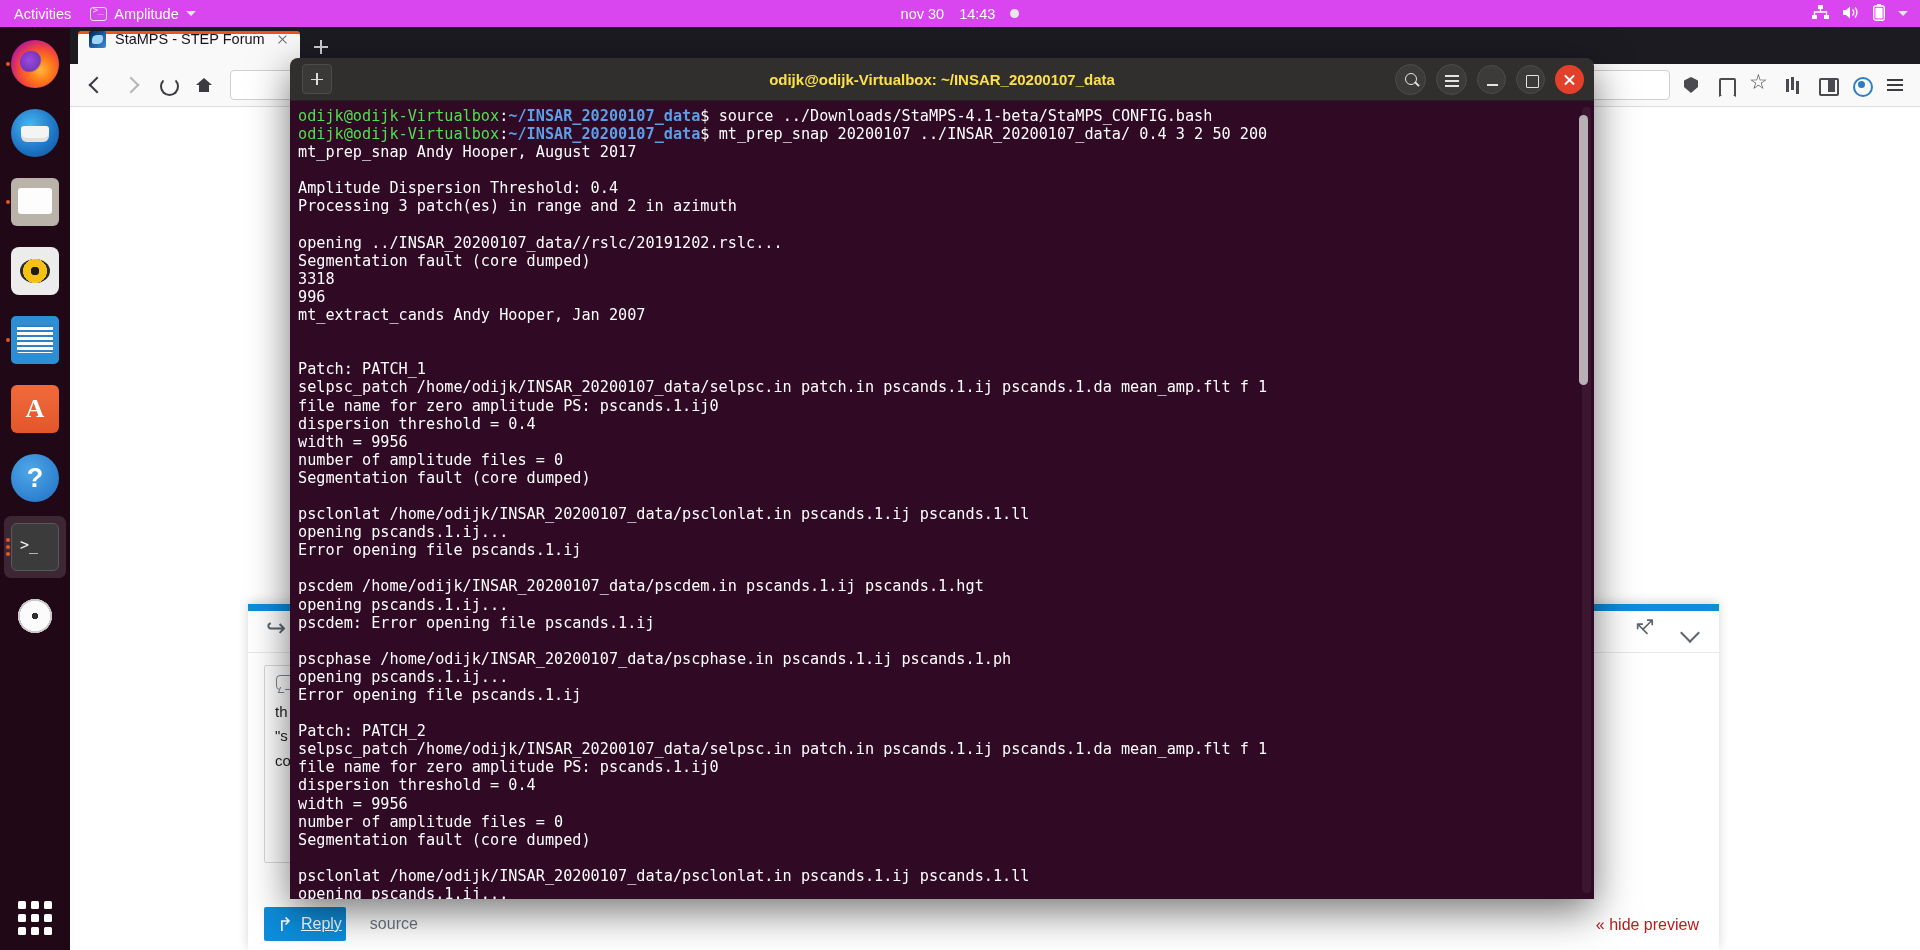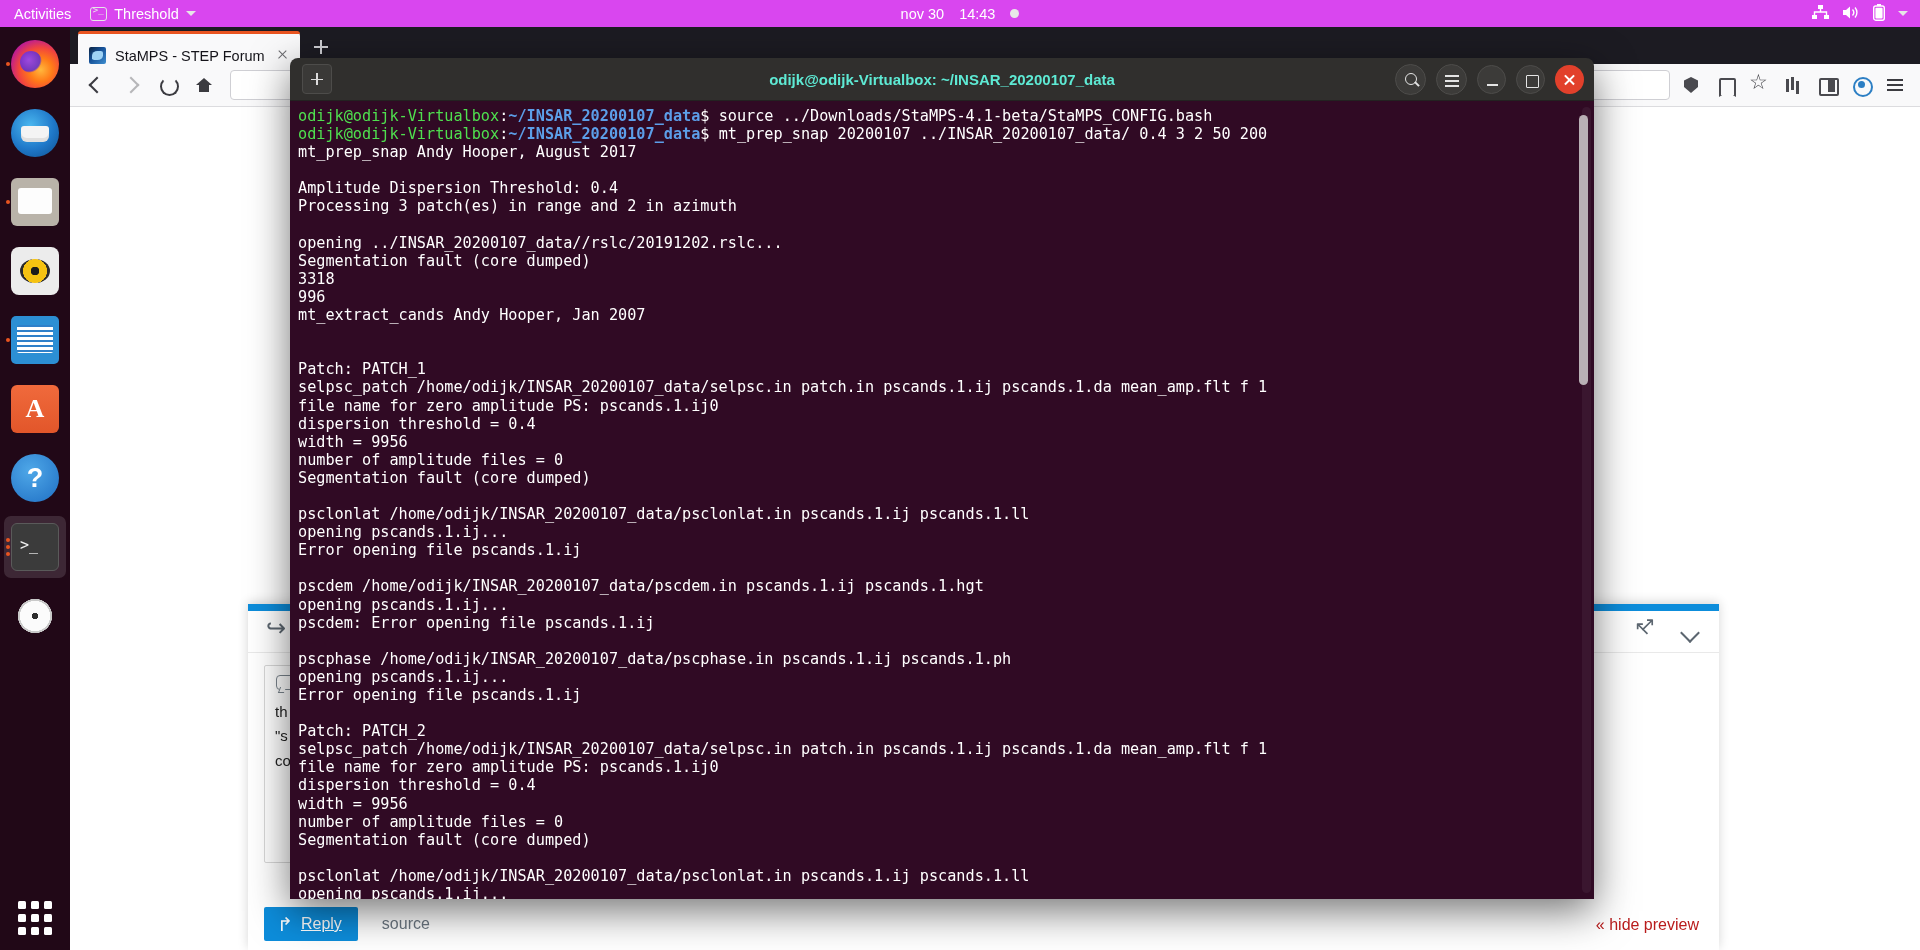--- a/index.html
+++ b/index.html
@@ -130,21 +130,21 @@
   .firefox {
     position: absolute; left: 70px; top: 27px; width: 1850px; height: 923px;
     background: #f9f9fa; z-index: 10; overflow: hidden;
   }
   .ff-tabbar {
     height: 37px; background: #1c1b22; display: flex; align-items: flex-end; padding-left: 8px;
   }
   .ff-tab {
     position: relative; height: 33px; min-width: 200px; max-width: 230px;
     background: #f9f9fa; border-radius: 5px 5px 0 0;
-    display: flex; align-items: flex-end; gap: 9px; padding: 0 8px 0 11px;
+    display: flex; align-items: flex-start; gap: 9px; padding: 0 8px 0 11px;
     color: #15141a; font-size: 14.5px;
   }
   .ff-tab::before {
     content:""; position:absolute; left:0; right:0; top:0; height:3px;
     background:#e95420; border-radius:4px 4px 0 0;
   }
   .tab-favicon {
     width: 17px; height: 17px; border-radius: 2px; flex: none;
     background: linear-gradient(135deg, #0c2340 0%, #17539a 45%, #3f8fd0 100%);
     position: relative;
@@ -286,21 +286,21 @@
   .editor-text {
     font-size: 15px; color: #222; line-height: 1.62; font-family: "Liberation Sans", sans-serif;
     white-space: pre-wrap;
   }
   .composer-preview { flex: 1; font-size: 15px; color: #222; line-height: 1.62; padding-top: 4px; white-space: pre-wrap; }
   .composer-footer {
     position: absolute; left: 0; right: 0; bottom: 0; height: 52px;
     display: flex; align-items: center; padding: 0 16px;
   }
   .reply-btn {
-    background: #0d8ddb; color: #fff; border: none; height: 34px; padding: 0 16px 0 13px;
+    background: #0d8ddb; color: #fff; border: none; height: 34px; padding: 0 4px 0 13px;
     font-size: 16px; display: flex; align-items: center; gap: 8px; border-radius: 2px;
     font-family: "Liberation Sans", sans-serif; cursor: pointer; text-decoration: underline;
   }
   .reply-btn .ra::before { content:"\21B0"; font-size: 19px; display:inline-block; transform: scaleX(-1); }
   .cancel-link { margin-left: 24px; color: #6c7782; font-size: 16px; }
   .hide-preview { position: absolute; right: 20px; bottom: 16px; color: #b91c1c; font-size: 16px; }
 
   
   .terminal {
     position: absolute; left: 290px; top: 58px; width: 1304px; height: 841px;
@@ -315,21 +315,21 @@
   }
   .tb-newtab {
     width: 30px; height: 30px; margin-left: 12px; border: 1px solid #4d4c4a;
     border-radius: 4px; background: #3a3937; position: relative;
   }
   .tb-newtab::before, .tb-newtab::after { content:""; position:absolute; background:#dcdcdc; }
   .tb-newtab::before { left: 8px; top: 13.5px; width: 12px; height: 1.6px; }
   .tb-newtab::after { left: 13.2px; top: 8px; width: 1.6px; height: 12px; }
   .term-title {
     position: absolute; left: 0; right: 0; text-align: center;
-    color: #5eead4; font-size: 15px; font-weight: bold;
+    color: #fde047; font-size: 15px; font-weight: bold;
   }
   .term-tb-right {
     position: absolute; right: 0; top: 0; height: 43px;
     display: flex; align-items: center; gap: 10px; padding-right: 10px;
   }
   .tb-round {
     width: 31px; height: 31px; border-radius: 50%; background: #3c3b39;
     border: 1px solid #4d4c4a; position: relative;
   }
   .tb-search::before {
@@ -518,21 +518,21 @@
         <i></i>
         <i></i>
         <i></i>
     </div>
   </div>
 
   <div class="topbar">
     <div class="activities">Activities</div>
     <div class="appmenu">
       <span class="term-icon-sm"></span>
-      <span class="appname">Threshold</span>
+      <span class="appname">Amplitude</span>
       <span class="caret-down"></span>
     </div>
     <div class="tb-center">
       <span>nov 30</span>
       <span>14:43</span>
       <span class="dot-rec"></span>
     </div>
     <div class="tb-right">
       <span>
         <svg width="17" height="15" viewBox="0 0 17 15">

